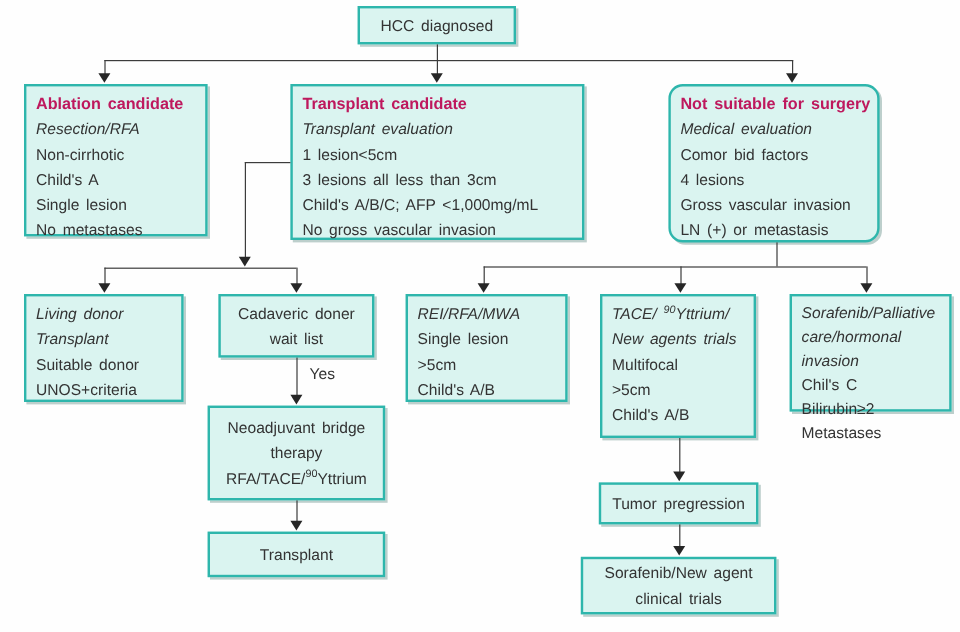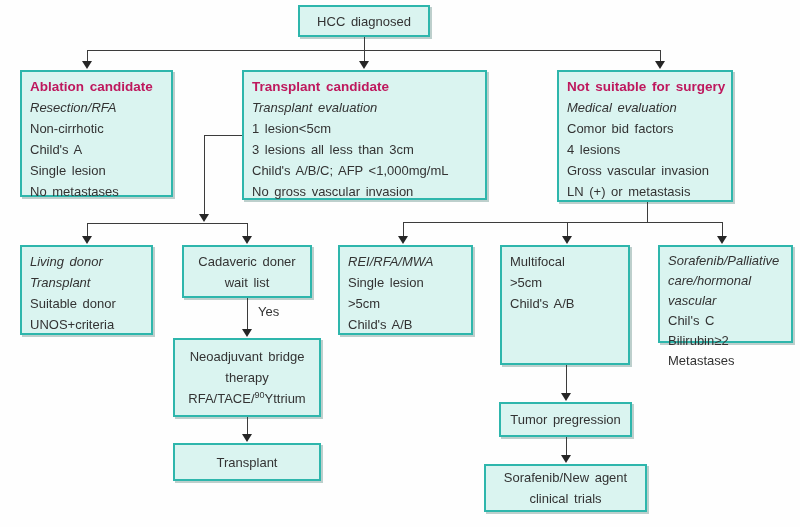--- a/index.html
+++ b/index.html
@@ -27,21 +27,21 @@
   .vline{width:1px;}
   .arr{position:absolute;width:0;height:0;
     border-left:5px solid transparent;border-right:5px solid transparent;
     border-top:8px solid #262626;}
   .edge-label{position:absolute;font-size:13px;color:#333;}
 
   
   #b-hcc{left:298px;top:5px;width:132px;height:32px;}
   #b-ablation{left:20px;top:70px;width:153px;height:127px;}
   #b-transplant-candidate{left:242px;top:70px;width:245px;height:130px;}
-  #b-not-suitable{left:557px;top:70px;width:176px;height:132px;}
+  #b-not-suitable{left:557px;top:70px;width:176px;height:132px;border-radius:12px;}
   #b-living-donor{left:20px;top:245px;width:133px;height:90px;}
   #b-cadaveric{left:182px;top:245px;width:130px;height:53px;}
   #b-rei{left:338px;top:245px;width:135px;height:90px;}
   #b-tace{left:500px;top:245px;width:130px;height:120px;}
   #b-sorafenib-palliative{left:658px;top:245px;width:135px;height:98px;}
   #b-neoadjuvant{left:173px;top:338px;width:148px;height:79px;}
   #b-transplant{left:173px;top:443px;width:148px;height:38px;}
   #b-tumor{left:499px;top:402px;width:133px;height:35px;}
   #b-trials{left:484px;top:464px;width:163px;height:48px;}
 
@@ -124,28 +124,30 @@
       <div class="line normal">Cadaveric doner</div>
       <div class="line normal">wait list</div>
     </div>
   <div class="box" id="b-rei">
       <div class="line italic">REI/RFA/MWA</div>
       <div class="line normal">Single lesion</div>
       <div class="line normal">&gt;5cm</div>
       <div class="line normal">Child's A/B</div>
     </div>
   <div class="box" id="b-tace">
+      <div class="line italic">TACE/ <sup>90</sup>Yttrium/</div>
+      <div class="line italic">New agents trials</div>
       <div class="line normal">Multifocal</div>
       <div class="line normal">&gt;5cm</div>
       <div class="line normal">Child's A/B</div>
     </div>
   <div class="box tight" id="b-sorafenib-palliative">
       <div class="line italic">Sorafenib/Palliative</div>
       <div class="line italic">care/hormonal</div>
-      <div class="line italic">vascular</div>
+      <div class="line italic">invasion</div>
       <div class="line normal">Chil's C</div>
       <div class="line normal">Bilirubin≥2</div>
       <div class="line normal">Metastases</div>
     </div>
   <div class="box center" id="b-neoadjuvant">
       <div class="line normal">Neoadjuvant bridge</div>
       <div class="line normal">therapy</div>
       <div class="line normal">RFA/TACE/<sup>90</sup>Yttrium</div>
     </div>
   <div class="box center" id="b-transplant">

